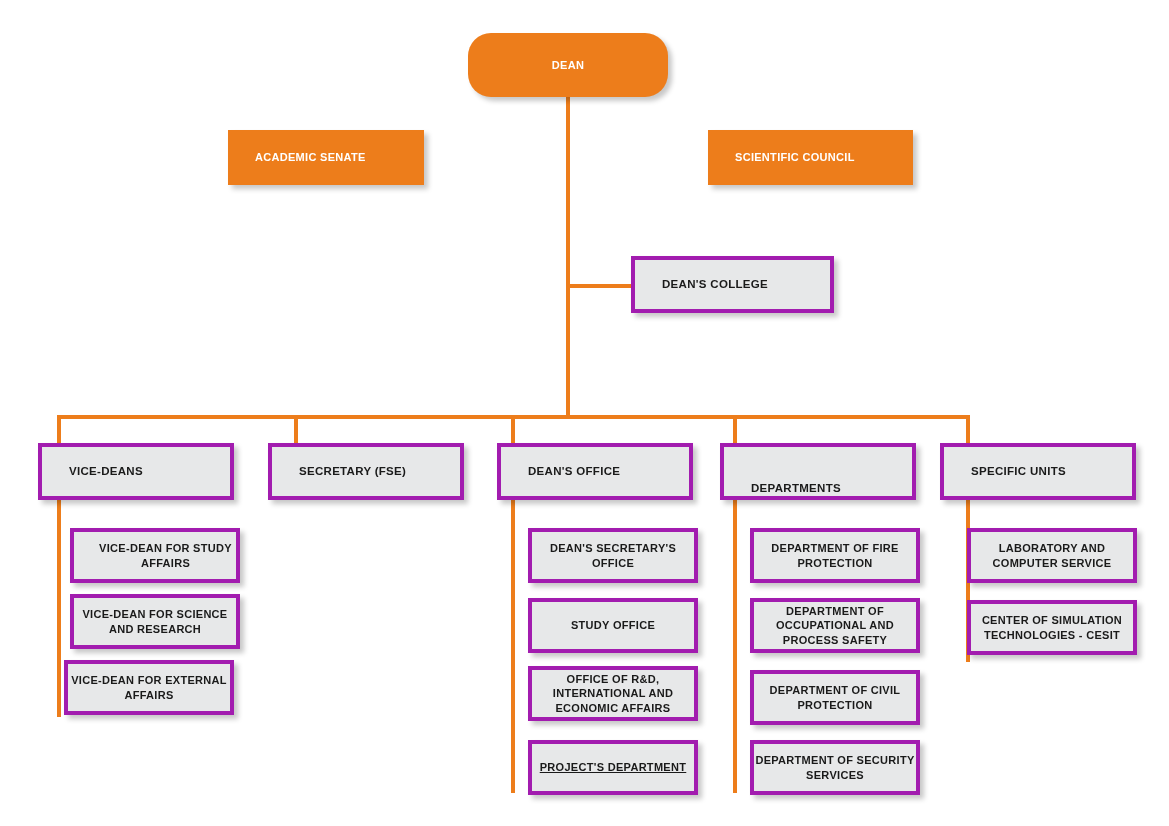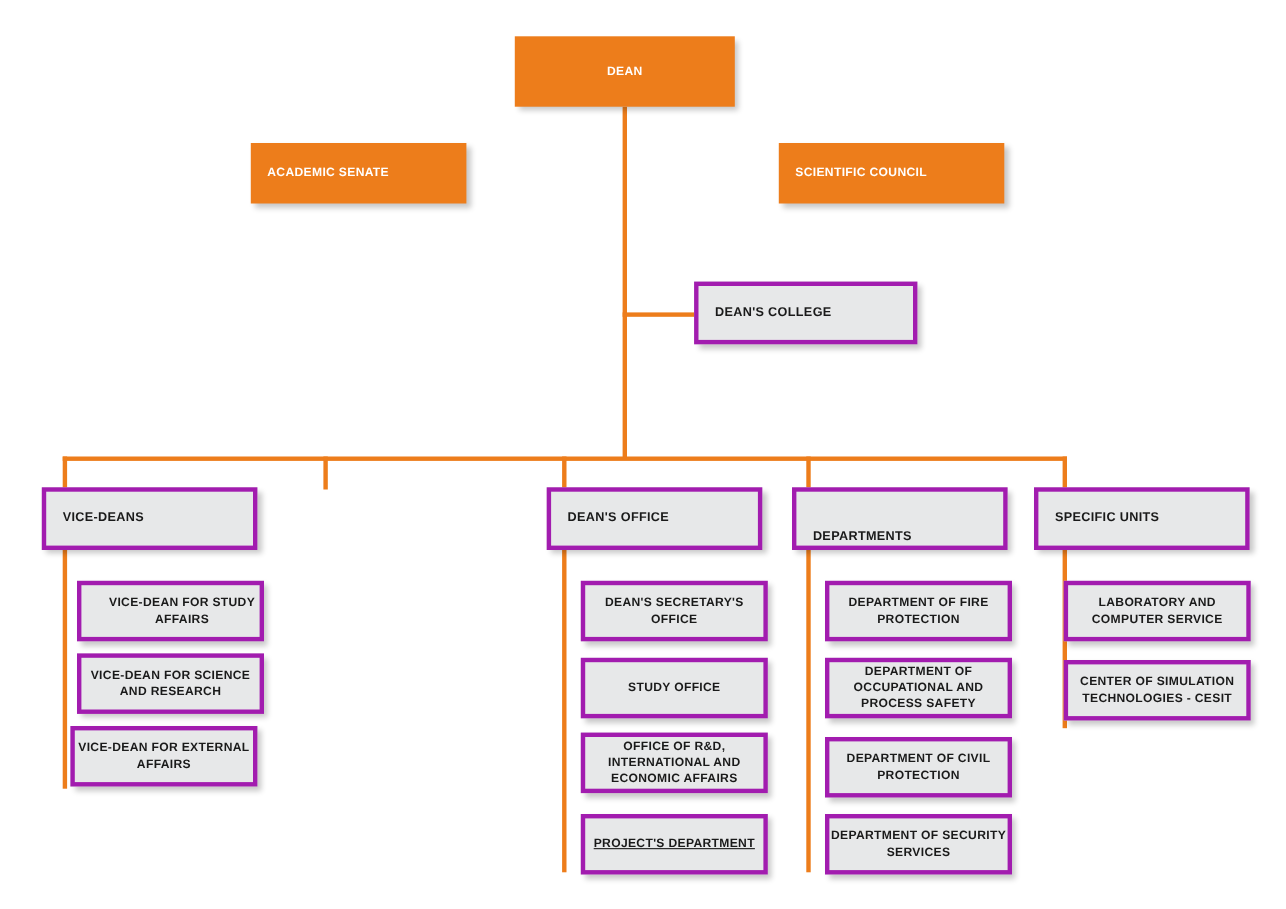--- a/index.html
+++ b/index.html
@@ -47,21 +47,21 @@
   }
   .node-gray {
     background: #E7E8E9;
     color: #1a1a1a;
     border: 4px solid #a21caf;
   }
 
   
   .node.t-center { justify-content: center; text-align: center; }
   
-  .node.t-left { justify-content: flex-start; text-align: left; padding-left: 15px; }
+  .node.t-left { justify-content: flex-start; text-align: left; padding-left: 27px; }
 
   .lbl { display: block; width: 100%; }
 
   .fs-dean   { font-size: 11px; }
   .fs-top    { font-size: 11px; }
   .fs-head   { font-size: 11.5px; }
   .fs-sub    { font-size: 11px; }
 </style>
 </head>
 <body>
@@ -73,21 +73,21 @@
   <div class="line line-h" style="left:566px; top:284px; width:66px;"></div>
 
   <div class="line line-h" style="left:57px; top:415px; width:913px;"></div>
 
   <div class="line line-v" style="left:57px; top:415px; height:302px;"></div>
   <div class="line line-v" style="left:294px; top:415px; height:30px;"></div>
   <div class="line line-v" style="left:511px; top:415px; height:378px;"></div>
   <div class="line line-v" style="left:733px; top:415px; height:378px;"></div>
   <div class="line line-v" style="left:966px; top:415px; height:247px;"></div>
 
-  <div class="node node-orange t-center fs-dean" style="left:468px; top:33px; width:200px; height:64px;">
+  <div class="node node-orange t-center fs-dean" style="left:468px; top:33px; width:200px; height:64px;border-radius:23px;">
     <span class="lbl">DEAN</span>
   </div>
 
   <div class="node node-orange t-left fs-top" style="left:228px; top:130px; width:196px; height:55px;">
     <span class="lbl">ACADEMIC SENATE</span>
   </div>
 
   <div class="node node-orange t-left fs-top" style="left:708px; top:130px; width:205px; height:55px;">
     <span class="lbl">SCIENTIFIC COUNCIL</span>
   </div>
@@ -105,20 +105,23 @@
   </div>
 
   <div class="node node-gray t-center fs-sub" style="left:70px; top:594px; width:170px; height:55px;">
     <span class="lbl">VICE-DEAN FOR SCIENCE AND RESEARCH</span>
   </div>
 
   <div class="node node-gray t-center fs-sub" style="left:64px; top:660px; width:170px; height:55px;">
     <span class="lbl">VICE-DEAN FOR EXTERNAL AFFAIRS</span>
   </div>
 
+  <div class="node node-gray t-left fs-head" style="left:268px; top:443px; width:196px; height:57px;">
+    <span class="lbl">SECRETARY (FSE)</span>
+  </div>
 
   <div class="node node-gray t-left fs-head" style="left:497px; top:443px; width:196px; height:57px;">
     <span class="lbl">DEAN'S OFFICE</span>
   </div>
 
   <div class="node node-gray t-center fs-sub" style="left:528px; top:528px; width:170px; height:55px;">
     <span class="lbl">DEAN'S SECRETARY'S OFFICE</span>
   </div>
 
   <div class="node node-gray t-center fs-sub" style="left:528px; top:598px; width:170px; height:55px;">

